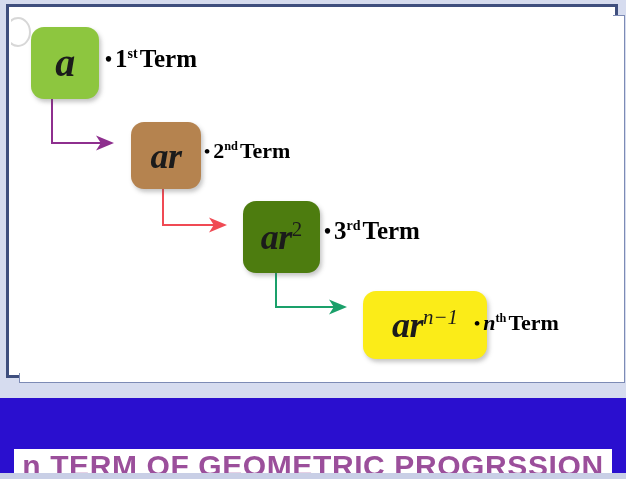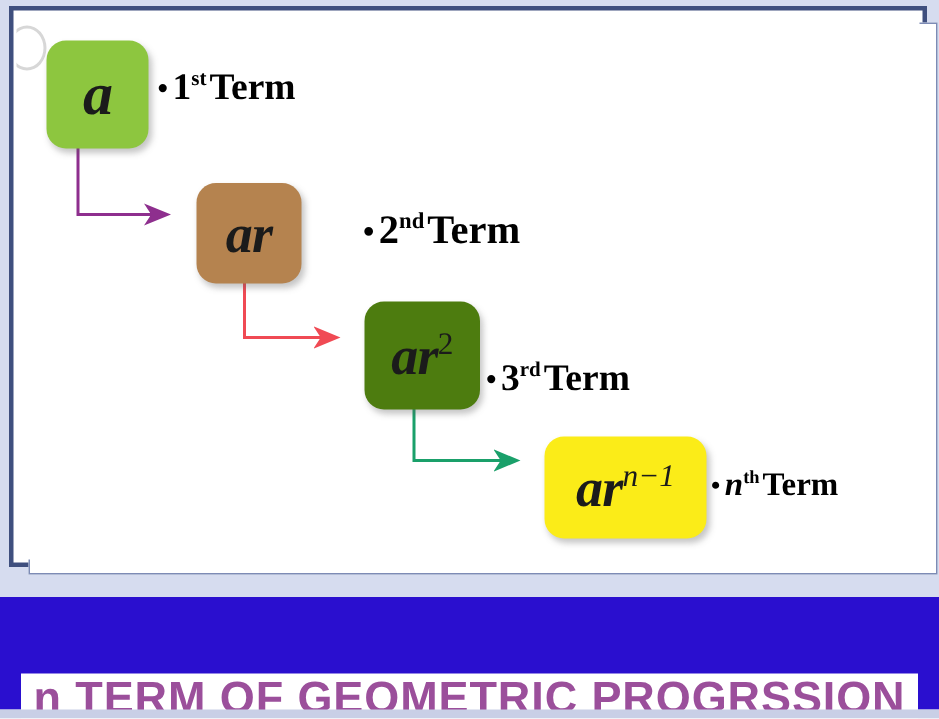--- a/index.html
+++ b/index.html
@@ -83,21 +83,21 @@
     font-weight: normal;
     vertical-align: super;
     line-height: 0;
     letter-spacing: 0;
   }
   .term-box .expr sup.upright { font-style: normal; font-weight: normal; }
 
   #box-a  { left: 20px;  top: 18px;  width: 68px; height: 72px;  background: #8dc63f; }
   #box-ar { left: 120px; top: 113px; width: 70px; height: 67px;  background: #b5834f; }
   #box-ar2{ left: 232px; top: 192px; width: 77px; height: 72px;  background: #4d7c0f; }
-  #box-arn{ left: 352px; top: 282px; width: 108px; height: 68px; background: #fbec18; }
+  #box-arn{ left: 352px; top: 282px; width: 124px; height: 68px; background: #fbec18; }
 
   #box-a .expr   { font-size: 40px; }
   #box-ar .expr  { font-size: 36px; }
   #box-ar2 .expr { font-size: 36px; }
   #box-arn .expr { font-size: 36px; }
 
   
   .term-label {
     position: absolute;
     white-space: nowrap;
@@ -114,22 +114,22 @@
   .term-label .ord { font-size: 1em; }
   .term-label .ord sup {
     font-size: 0.56em;
     vertical-align: super;
     line-height: 0;
   }
   .term-label .word { margin-left: 2px; }
   .term-label .nvar { font-style: italic; }
 
   #label-1 { left: 94px;  top: 36px;  font-size: 25px; }
-  #label-2 { left: 193px; top: 129px; font-size: 27px; padding-left: 38px; }
-  #label-3 { left: 313px; top: 208px; font-size: 25px; margin-top: 22px; }
+  #label-2 { left: 193px; top: 129px; font-size: 22px; }
+  #label-3 { left: 313px; top: 208px; font-size: 25px; }
   #label-n { left: 463px; top: 301px; font-size: 22px; }
 
   
   #connectors {
     position: absolute;
     left: 0; top: 0;
     width: 602px; height: 364px;
     pointer-events: none;
   }
 

